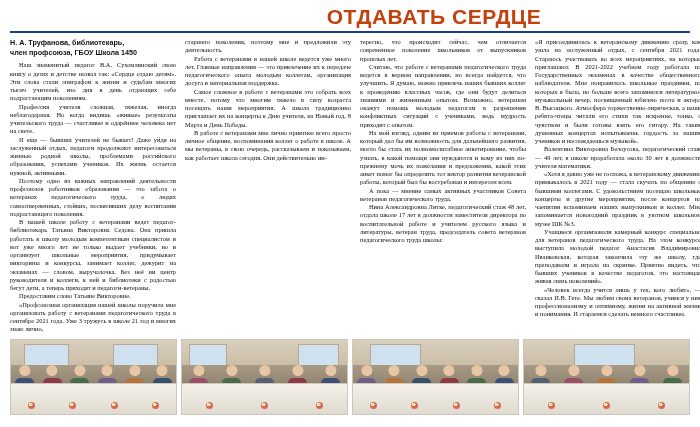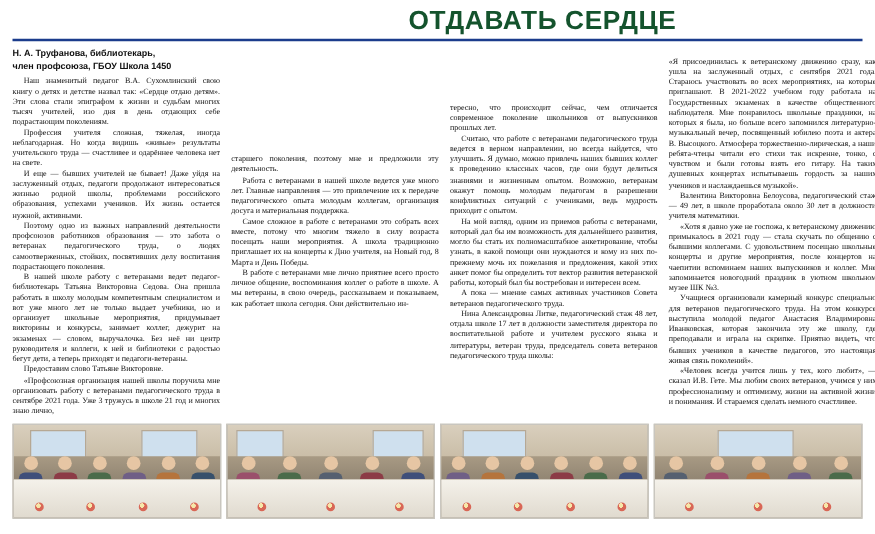--- a/index.html
+++ b/index.html
@@ -28,32 +28,32 @@
     padding-bottom: 3px;
     margin-bottom: 5px;
   }
   .headline-spacer {
     width: 168px;
     flex: 0 0 168px;
   }
   .headline {
     flex: 1 1 auto;
     text-align: center;
-    color: #14532d;
+    color: #c2410c;
     font-family: "Liberation Sans", sans-serif;
     font-weight: bold;
     font-size: 21px;
     letter-spacing: 0.5px;
     line-height: 1.05;
     text-transform: uppercase;
   }
   .columns {
     display: flex;
     gap: 9px;
-    align-items: center;
+    align-items: flex-start;
   }
   .col {
     width: 166px;
     flex: 0 0 166px;
   }
   .byline {
     font-family: "Liberation Sans", sans-serif;
     font-weight: bold;
     font-size: 7.2px;
     line-height: 1.35;

